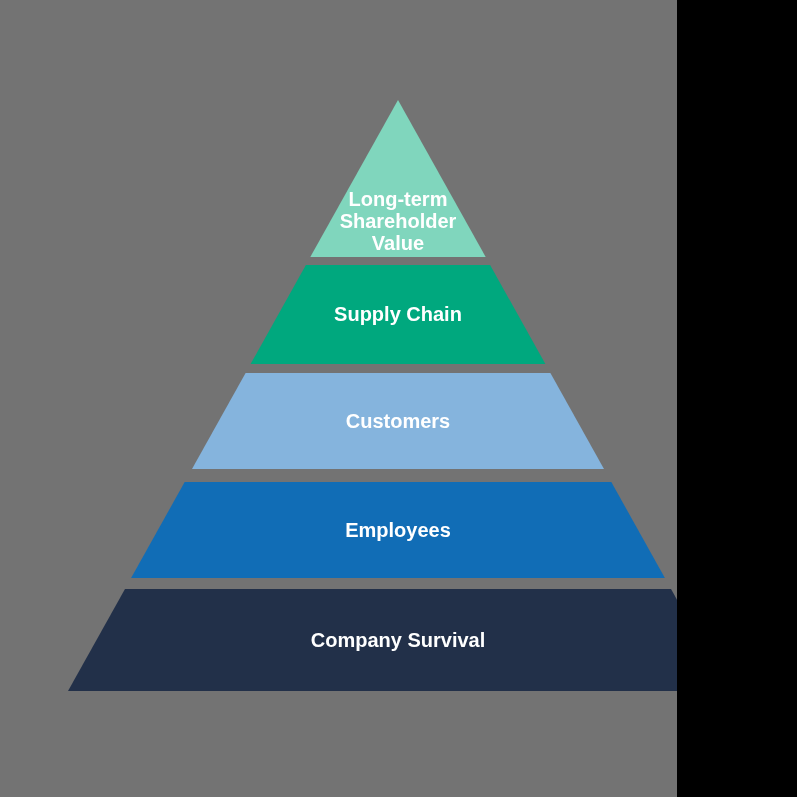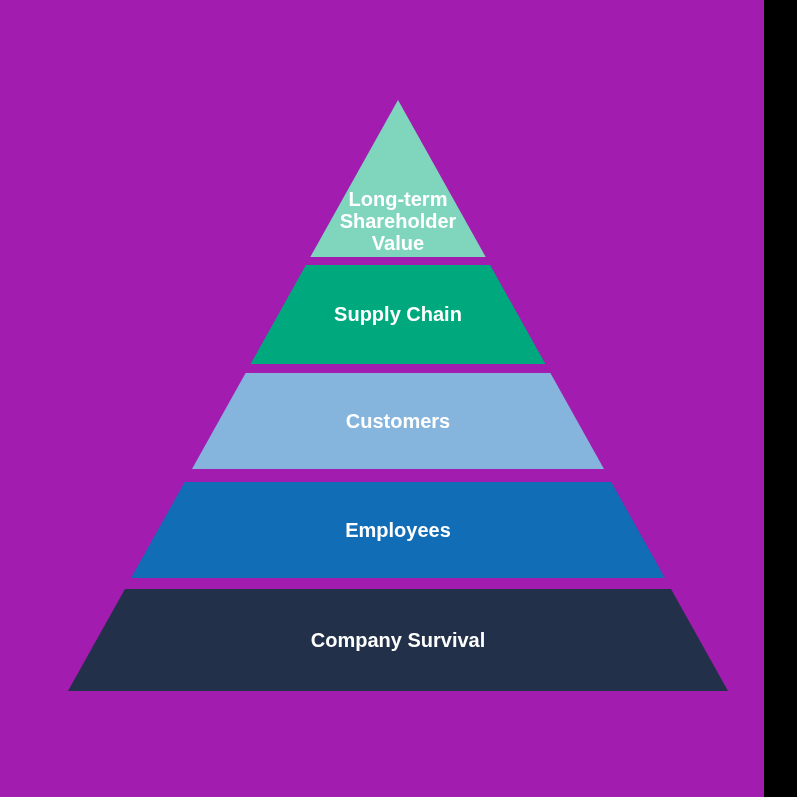--- a/index.html
+++ b/index.html
@@ -2,23 +2,23 @@
 <html><head>
 <meta charset="utf-8">
 <style>
   html, body {
     margin: 0;
     padding: 0;
     background: #000000;
   }
   .stage {
     position: relative;
-    width: 764px;
+    width: 677px;
     height: 797px;
-    background: #a21caf;
+    background: #737373;
     overflow: hidden;
     font-family: "Liberation Sans", sans-serif;
   }
   .stage svg {
     display: block;
     width: 797px;
     height: 797px;
   }
   .tier-label {
     font-family: "Liberation Sans", "DejaVu Sans", sans-serif;

